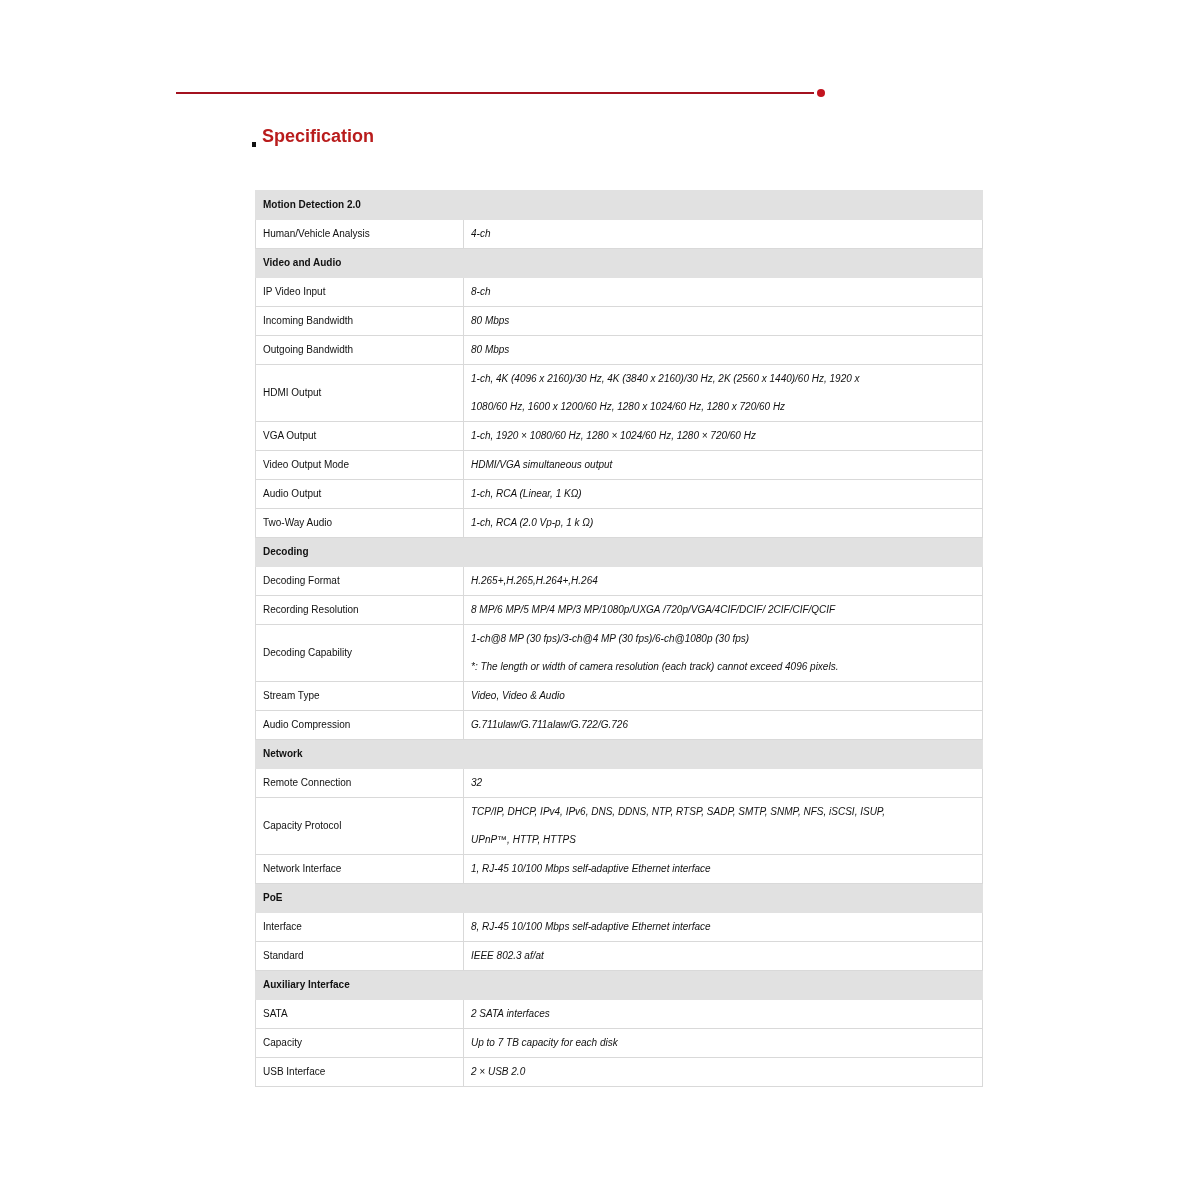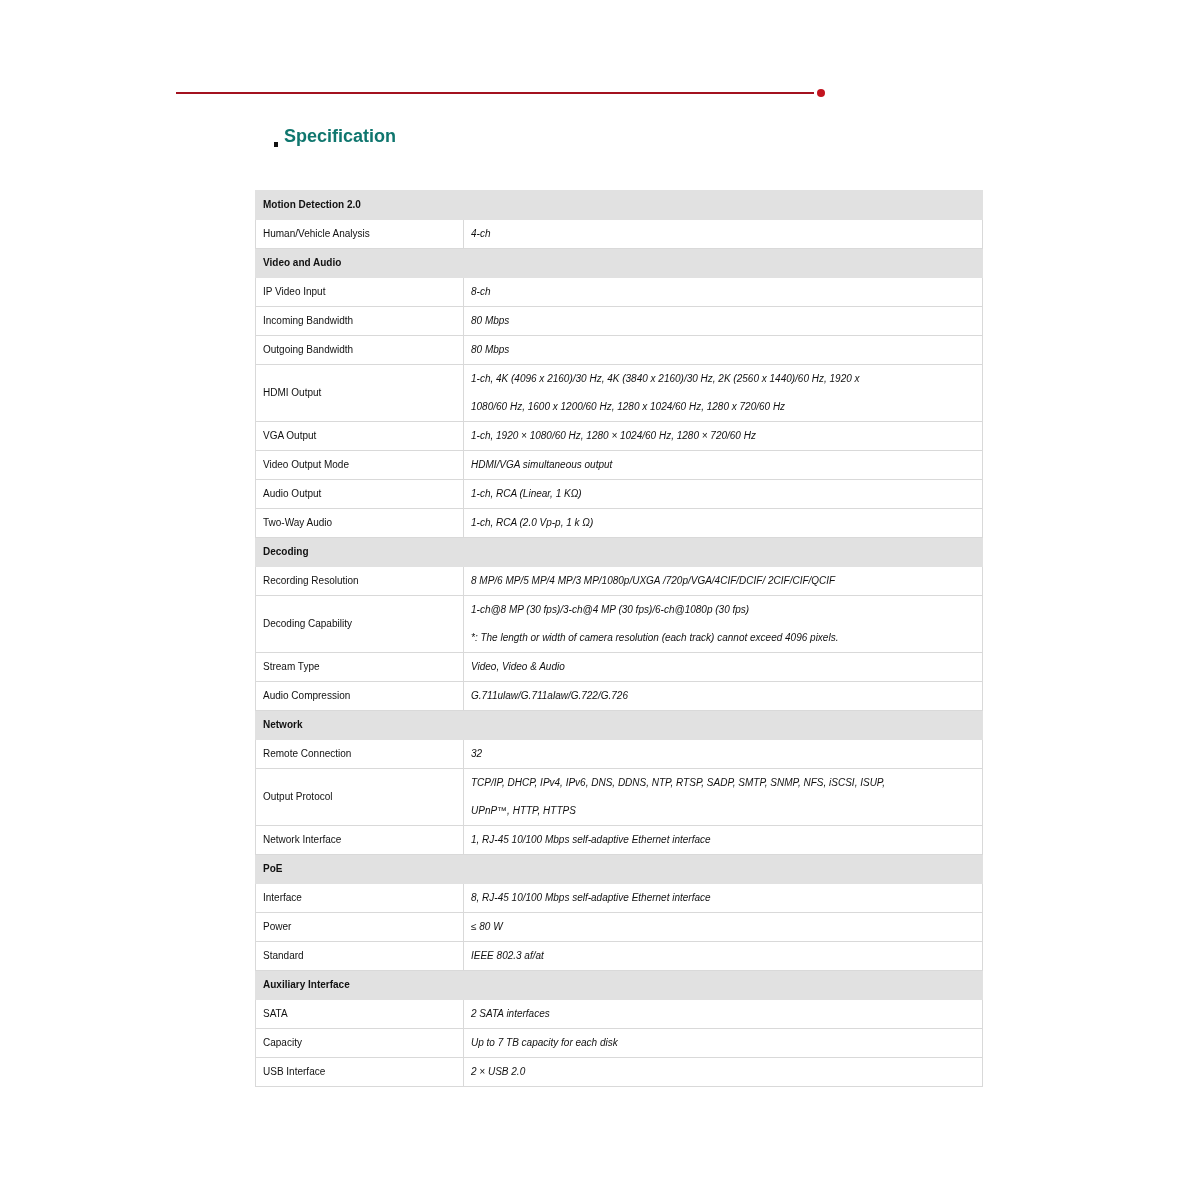--- a/index.html
+++ b/index.html
@@ -27,25 +27,25 @@
     position: absolute;
     left: 817px;
     top: 89px;
     width: 8px;
     height: 8px;
     border-radius: 50%;
     background: #c3141f;
   }
   .heading {
     position: absolute;
-    left: 274px;
+    left: 252px;
     top: 126px;
     font-size: 18px;
     font-weight: bold;
-    color: #0f766e;
+    color: #b91c1c;
     display: flex;
     align-items: flex-end;
   }
   .heading .bullet {
     display: inline-block;
     width: 4px;
     height: 5px;
     background: #111111;
     margin-right: 6px;
     margin-top: 1px;
@@ -155,20 +155,26 @@
       <tr>
         <td class="key">Two-Way Audio</td>
         <td class="val">
           <span class="line">1-ch, RCA (2.0 Vp-p, 1 k Ω)</span>
         </td>
       </tr>
       <tr class="section">
         <td colspan="2">Decoding</td>
       </tr>
       <tr>
+        <td class="key">Decoding Format</td>
+        <td class="val">
+          <span class="line">H.265+,H.265,H.264+,H.264</span>
+        </td>
+      </tr>
+      <tr>
         <td class="key">Recording Resolution</td>
         <td class="val">
           <span class="line">8 MP/6 MP/5 MP/4 MP/3 MP/1080p/UXGA /720p/VGA/4CIF/DCIF/ 2CIF/CIF/QCIF</span>
         </td>
       </tr>
       <tr class="double">
         <td class="key">Decoding Capability</td>
         <td class="val">
           <span class="line">1-ch@8 MP (30 fps)/3-ch@4 MP (30 fps)/6-ch@1080p (30 fps)</span>
           <span class="line">*: The length or width of camera resolution (each track) cannot exceed 4096 pixels.</span>
@@ -189,21 +195,21 @@
       <tr class="section">
         <td colspan="2">Network</td>
       </tr>
       <tr>
         <td class="key">Remote Connection</td>
         <td class="val">
           <span class="line">32</span>
         </td>
       </tr>
       <tr class="double">
-        <td class="key">Output Protocol</td>
+        <td class="key">Capacity Protocol</td>
         <td class="val">
           <span class="line">TCP/IP, DHCP, IPv4, IPv6, DNS, DDNS, NTP, RTSP, SADP, SMTP, SNMP, NFS, iSCSI, ISUP,</span>
           <span class="line">UPnP™, HTTP, HTTPS</span>
         </td>
       </tr>
       <tr>
         <td class="key">Network Interface</td>
         <td class="val">
           <span class="line">1, RJ-45 10/100 Mbps self-adaptive Ethernet interface</span>
         </td>
@@ -211,26 +217,20 @@
       <tr class="section">
         <td colspan="2">PoE</td>
       </tr>
       <tr>
         <td class="key">Interface</td>
         <td class="val">
           <span class="line">8, RJ-45 10/100 Mbps self-adaptive Ethernet interface</span>
         </td>
       </tr>
       <tr>
-        <td class="key">Power</td>
-        <td class="val">
-          <span class="line">≤ 80 W</span>
-        </td>
-      </tr>
-      <tr>
         <td class="key">Standard</td>
         <td class="val">
           <span class="line">IEEE 802.3 af/at</span>
         </td>
       </tr>
       <tr class="section">
         <td colspan="2">Auxiliary Interface</td>
       </tr>
       <tr>
         <td class="key">SATA</td>

